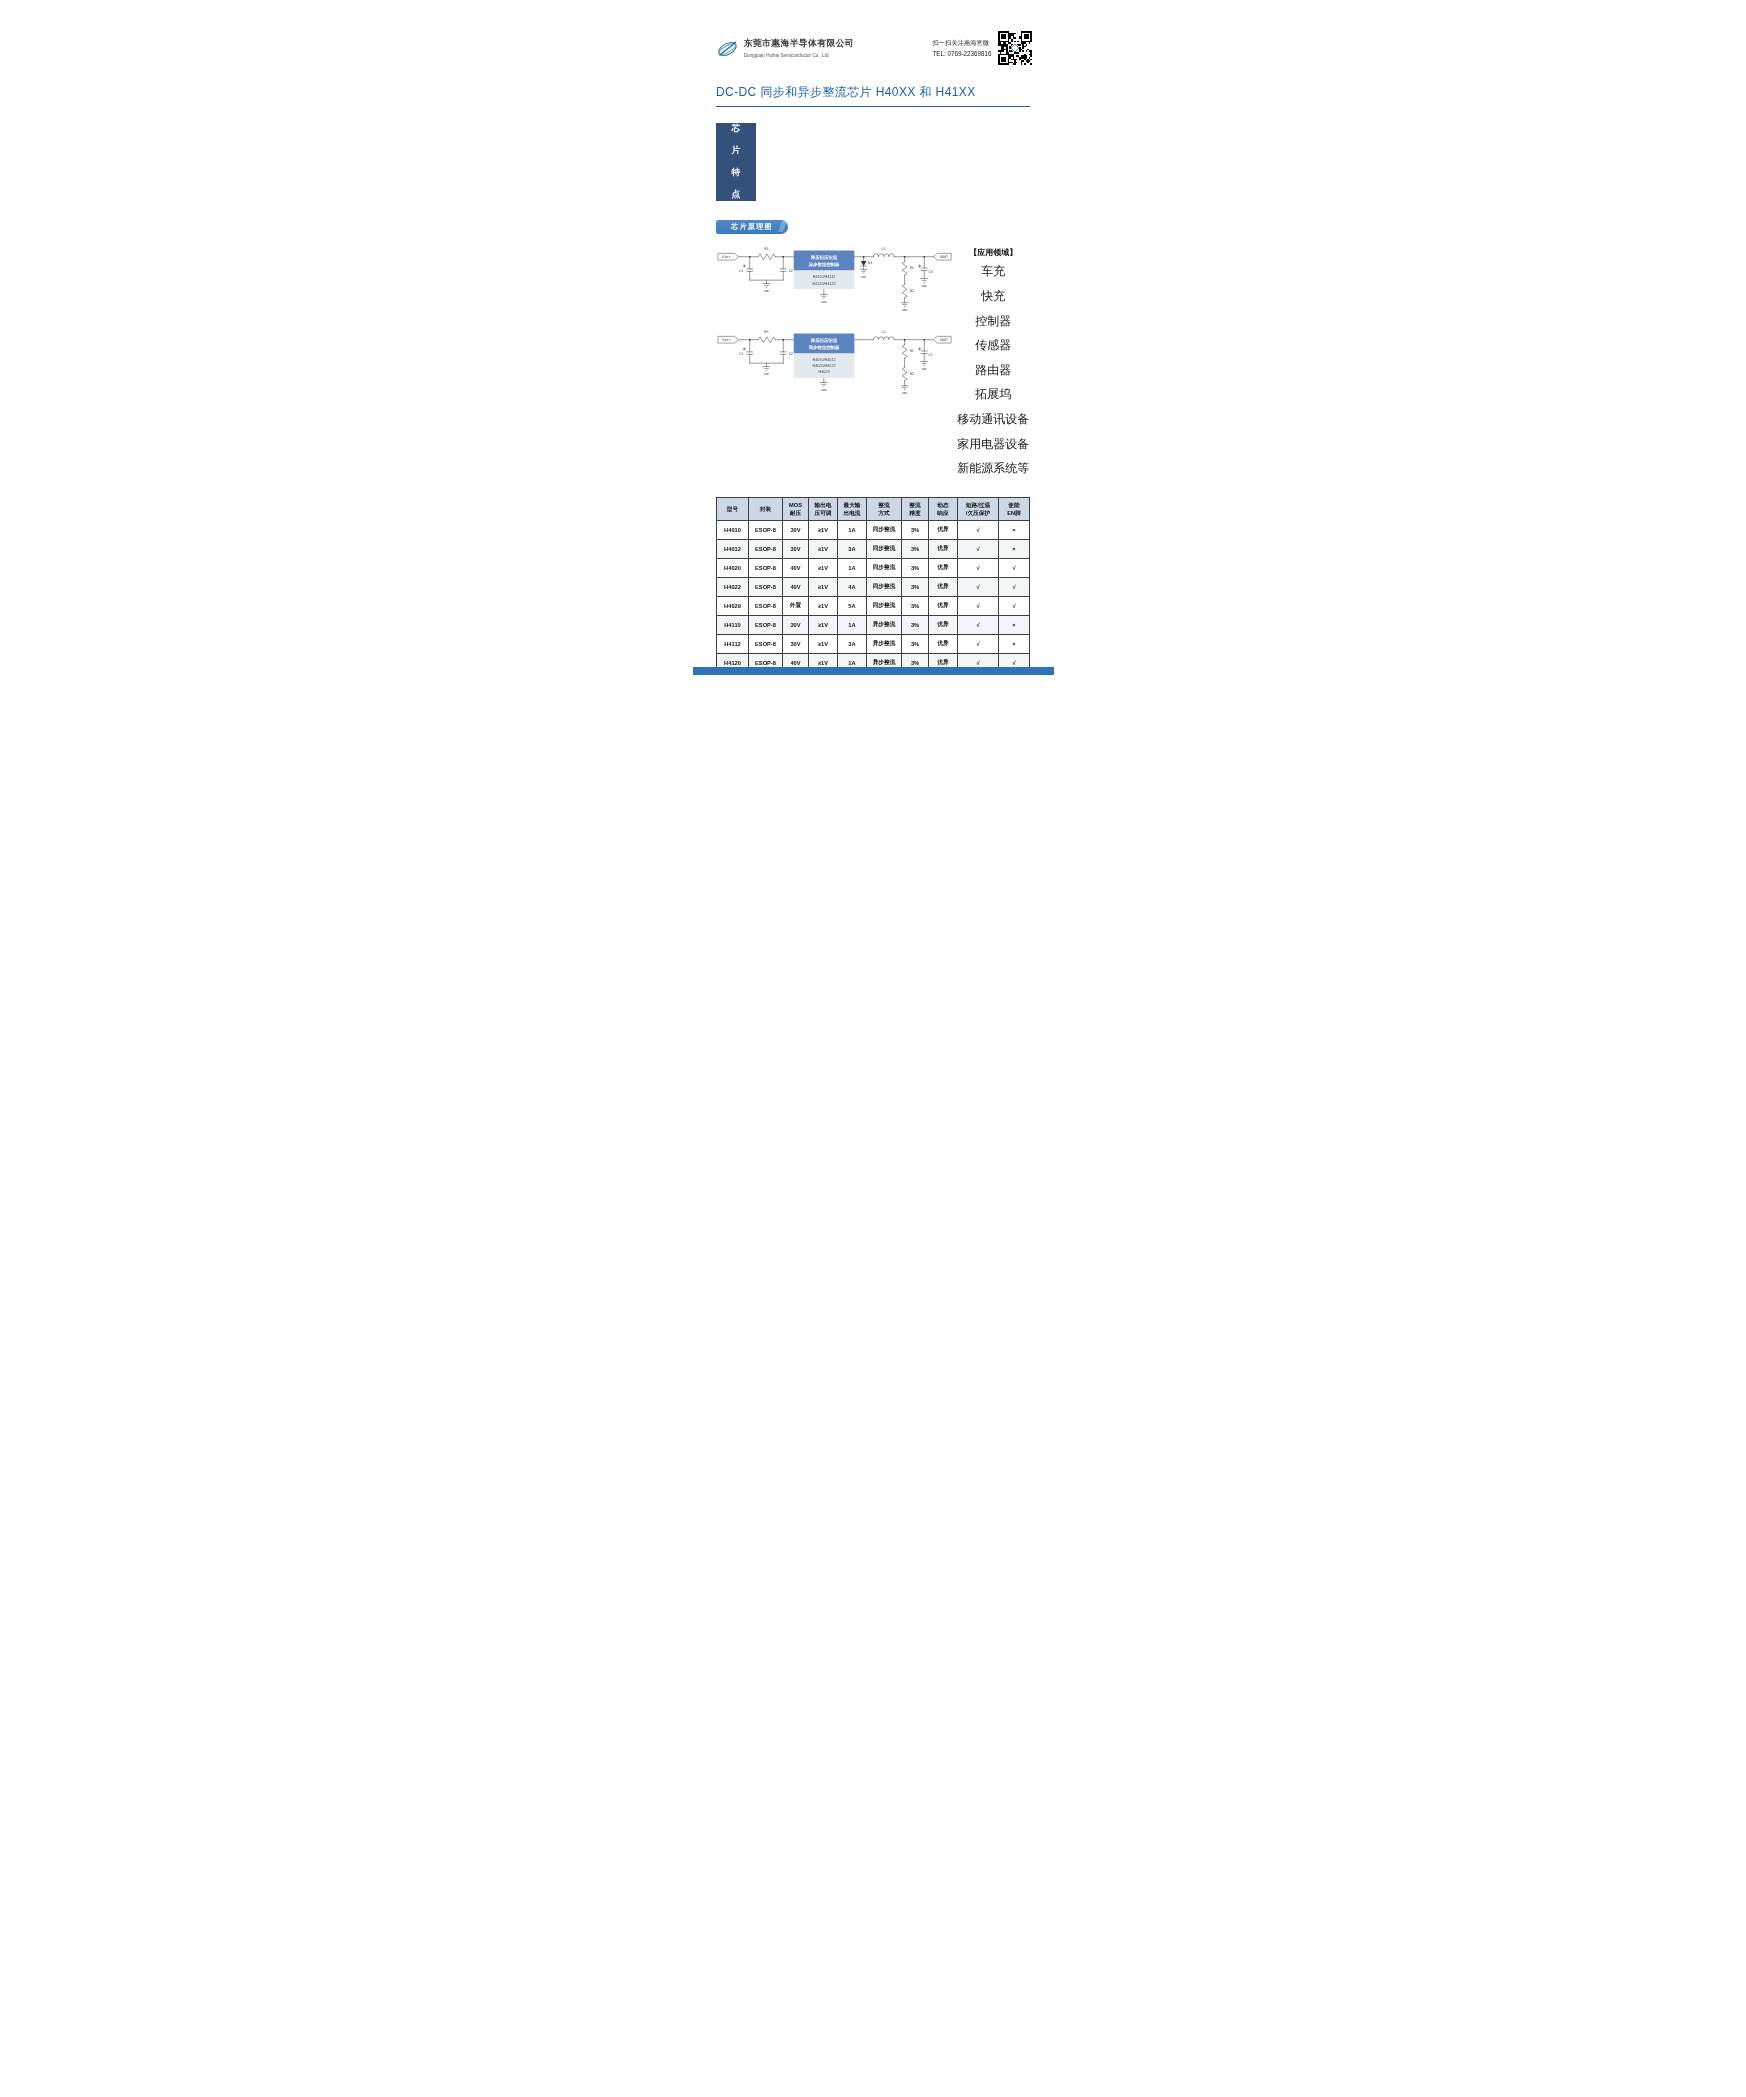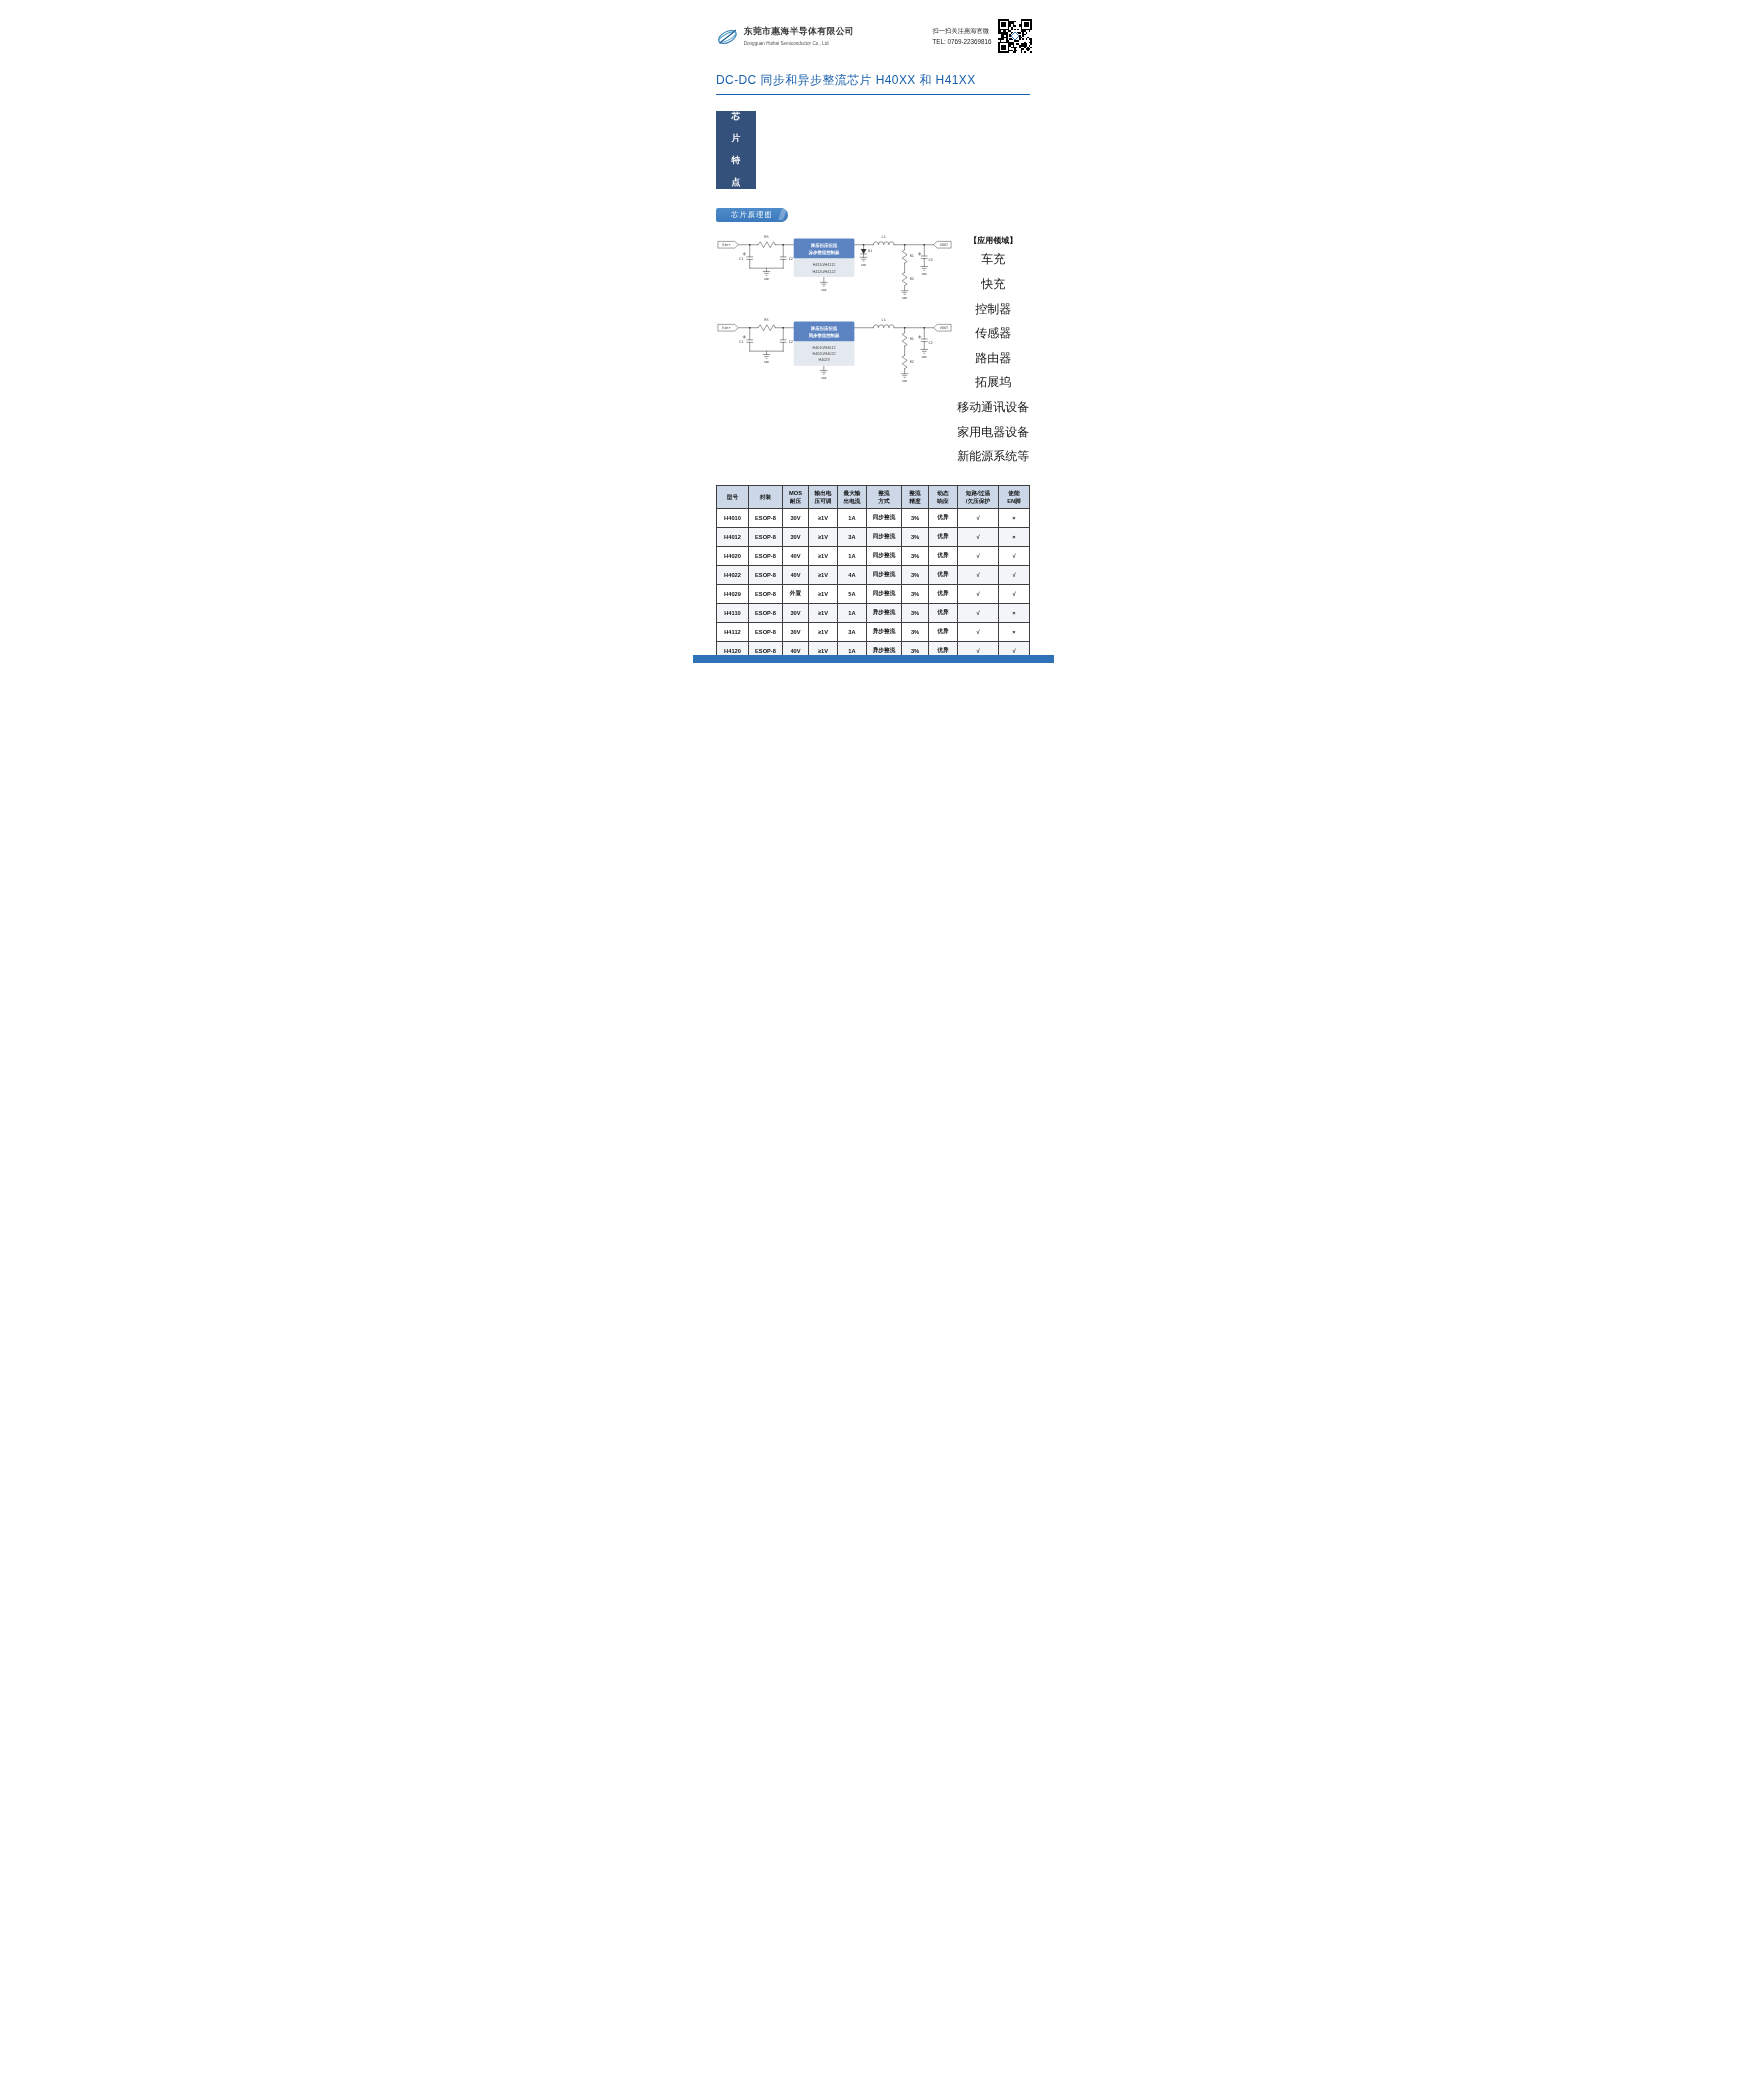--- a/index.html
+++ b/index.html
@@ -1,18 +1,18 @@
 <!DOCTYPE html>
 <html style="font-size:6.7px"><head>
 <meta charset="utf-8">
 <style>
   * { box-sizing: border-box; }
   body { margin:0; background:#ffffff; }
   .page {
-    width:361px; height:659px; margin:4px auto; position:relative;
+    width:361px; height:659px; margin:16px auto; position:relative;
     background:#fff; overflow:hidden;
     font-family:"Liberation Sans","DejaVu Sans",sans-serif; color:#222;
   }
   
   .header { display:flex; justify-content:space-between; align-items:center; padding:15px 22px 0 23.5px; }
   .brand { display:flex; align-items:center; gap:5px; }
   .brand-text .cn { font-size:8.8px; font-weight:bold; color:#383838; letter-spacing:0.4px; }
   .brand-text .en { font-size:4.6px; color:#555; margin-top:2.1px; }
   .header-right { display:flex; align-items:center; gap:5.9px; }
   .contact { font-size:6.3px; color:#1e1e1e; line-height:1.8; text-align:left; }
@@ -23,21 +23,21 @@
   
   .features { display:flex; margin:16px 23.5px 0; }
   .features-side { width:40px; background:#34517c; color:#fff; display:flex; flex-direction:column;
                    align-items:center; justify-content:center; gap:10px; font-size:8.8px; font-weight:bold; }
   .features-body { flex:1; background:#e9ebee; padding:13.4px 16px; }
   .features-body ul { list-style:none; margin:0; padding:0; }
   .features-body li { font-size:7.3px; font-weight:bold; color:#1a1a1a; line-height:2.15;
                       padding-left:1.15em; text-indent:-1.15em; }
   
   .ribbon { margin:19.3px 0 0 23.5px; width:72px; height:14.3px; position:relative;
-            background:linear-gradient(180deg,#4e8cca,#3c79bd); color:#fff; font-size:7.1px; font-weight:normal;
+            background:linear-gradient(180deg,#4e8cca,#3c79bd); color:#fff; font-size:7.1px; font-weight:bold;
             letter-spacing:1.3px; display:flex; align-items:center; justify-content:center;
             border-radius:2.1px 6.7px 6.7px 2.1px;text-align:right; }
   .ribbon::after { content:""; position:absolute; right:2.9px; top:1.7px; bottom:1.7px; width:5px;
                    background:rgba(255,255,255,0.28); transform:skewX(-20deg); border-radius:0.8px; }
   
   .schem-area { display:flex; margin:11px 22px 0 23.5px; gap:2px; }
   .schem-col { width:237px; display:flex; flex-direction:column; gap:11px; }
   .schem .wire { stroke:#333; stroke-width:1.2; fill:none; stroke-linecap:round; }
   .schem .tagbox { fill:#fff; stroke:#333; stroke-width:1.1; }
   .schem .dot { fill:#333; }

